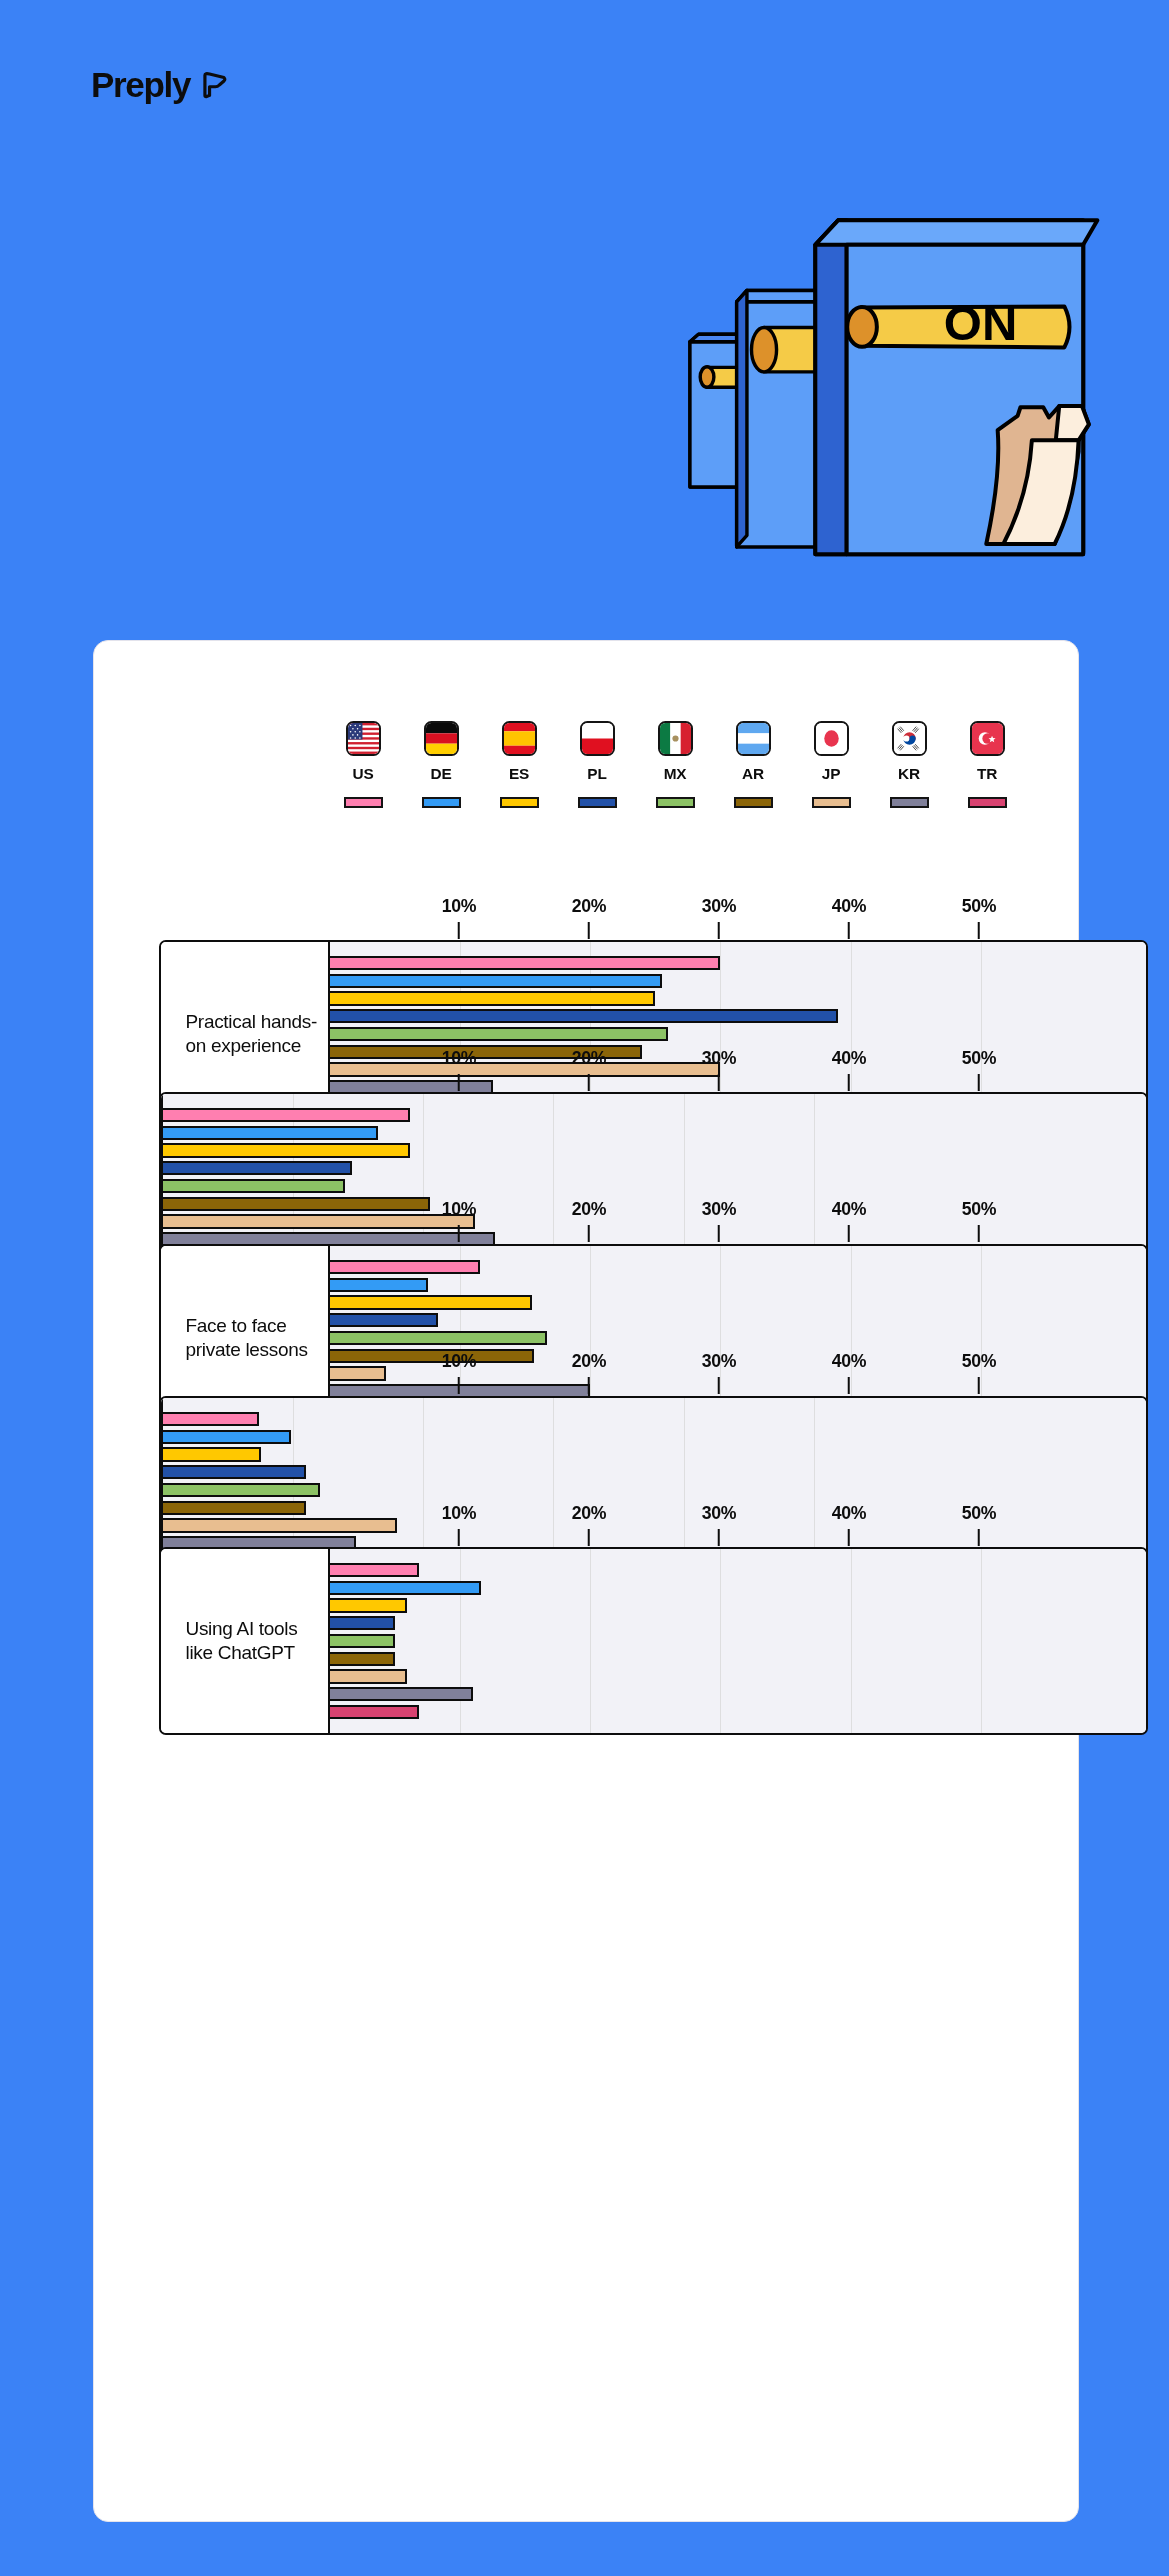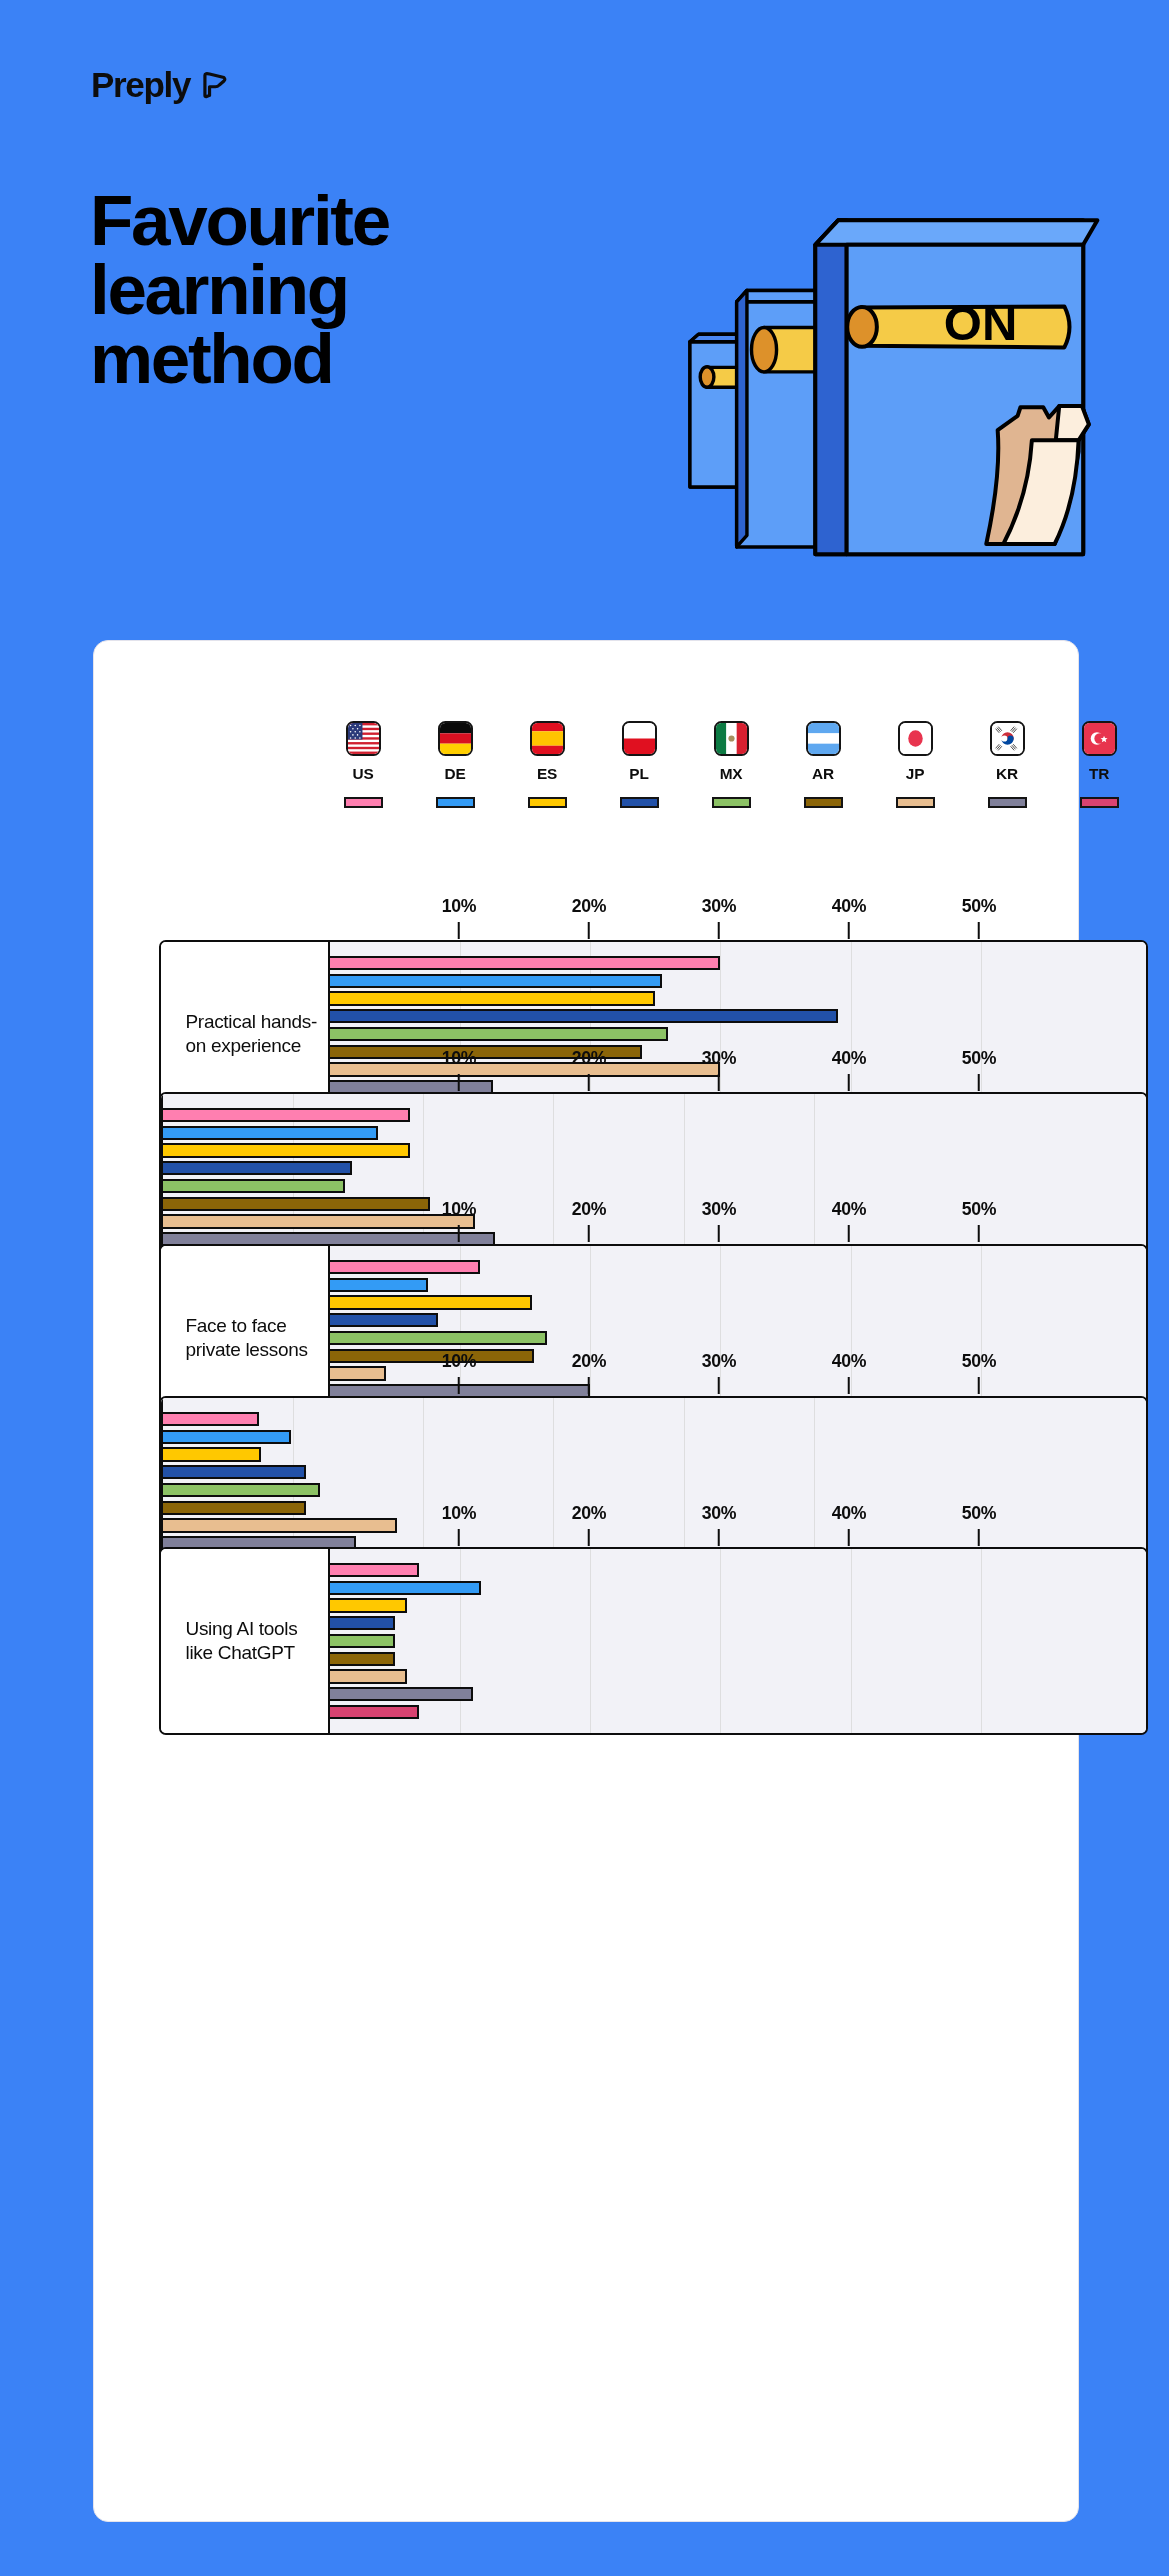--- a/index.html
+++ b/index.html
@@ -69,21 +69,21 @@
     border: 1.7px solid #e3e3ec;
     border-radius: 15px;
   }
 
   
   .legend {
     position: absolute;
     left: 230px;
     top: 80px;
     display: flex;
-    gap: 14px;
+    gap: 0;
   }
   .legend-col {
     width: 78px;
     display: flex;
     flex-direction: column;
     align-items: center;
   }
   .flag {
     width: 35px;
     height: 35px;
@@ -200,25 +200,20 @@
 
   <div class="logo">
     <span class="logo-word">Preply</span>
     <span class="logo-mark">
       <svg viewBox="0 0 52 52">
         <path d="M12 9 L12 44 Q12 47 15 46 L20 44 L20 29 L30 29 Q34 29 37 26 L45 19 Q48 16 45 13 L20 7 Q12 5 12 9 Z" fill="none" stroke="#0d0d0d" stroke-width="5.5" stroke-linejoin="round"></path>
       </svg>
     </span>
   </div>
 
-  <h1 class="hero-title">
-    <span>Favourite</span><br>
-    <span>learning</span><br>
-    <span>method</span>
-  </h1>
 
   <div class="hero-art">
     <svg viewBox="0 0 800 730" xmlns="http://www.w3.org/2000/svg">
       <g stroke="#000" stroke-width="6" stroke-linejoin="round">
 
         <polygon points="70,275 85,262 165,262 165,530 70,530" fill="#4a86f0"></polygon>
         <polygon points="85,262 165,262 165,530 150,545 85,545" fill="#5D9EF8" opacity="0"></polygon>
         <rect x="70" y="275" width="95" height="255" fill="#5D9EF8"></rect>
         <polygon points="70,275 85,262 180,262 165,275" fill="#4a86f0"></polygon>
 

